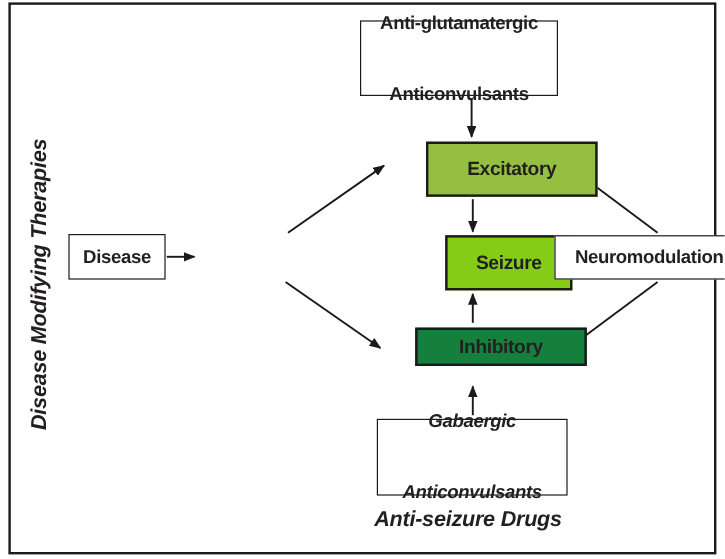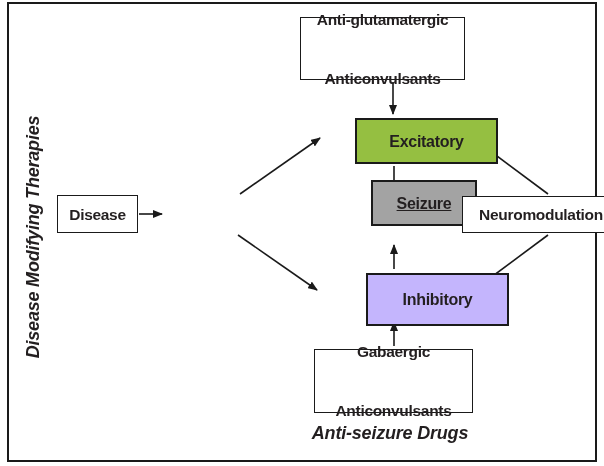--- a/index.html
+++ b/index.html
@@ -56,29 +56,29 @@
 
   <div class="box" style="left: 300px; top: 17px; width: 165px; height: 63px; background-color: rgb(255, 255, 255);">
     <span>Anti-glutamatergic</span>
     <span>Anticonvulsants</span>
   </div>
 
   <div class="box colored" style="left: 325px; top: 118px; width: 143px; height: 46px; background-color: rgb(149, 191, 65);">
     <span>Excitatory</span>
   </div>
 
-  <div class="box colored" style="left: 341px; top: 180px; width: 106px; height: 46px; background-color: #a3a3a3; text-decoration: underline;">
+  <div class="box colored" style="left: 341px; top: 196px; width: 106px; height: 46px; background-color: #84cc16;">
     <span>Seizure</span>
   </div>
 
-  <div class="box colored" style="left: 336px; top: 273px; width: 143px; height: 53px; background-color: #c4b5fd;">
+  <div class="box colored" style="left: 316px; top: 273px; width: 143px; height: 32px; background-color: #15803d;">
     <span>Inhibitory</span>
   </div>
 
-  <div class="box" style="left: 314px; top: 349px; width: 159px; height: 64px; background-color: rgb(255, 255, 255);">
+  <div class="box" style="left: 314px; top: 349px; width: 159px; height: 64px; background-color: rgb(255, 255, 255); font-style: italic;">
     <span>Gabaergic</span>
     <span>Anticonvulsants</span>
   </div>
 
   <div class="box" style="left: 57px; top: 195px; width: 81px; height: 38px; background-color: rgb(255, 255, 255);">
     <span>Disease</span>
   </div>
 
 
   <div class="box" style="left: 462px; top: 196px; width: 158px; height: 37px; background-color: rgb(255, 255, 255);">

